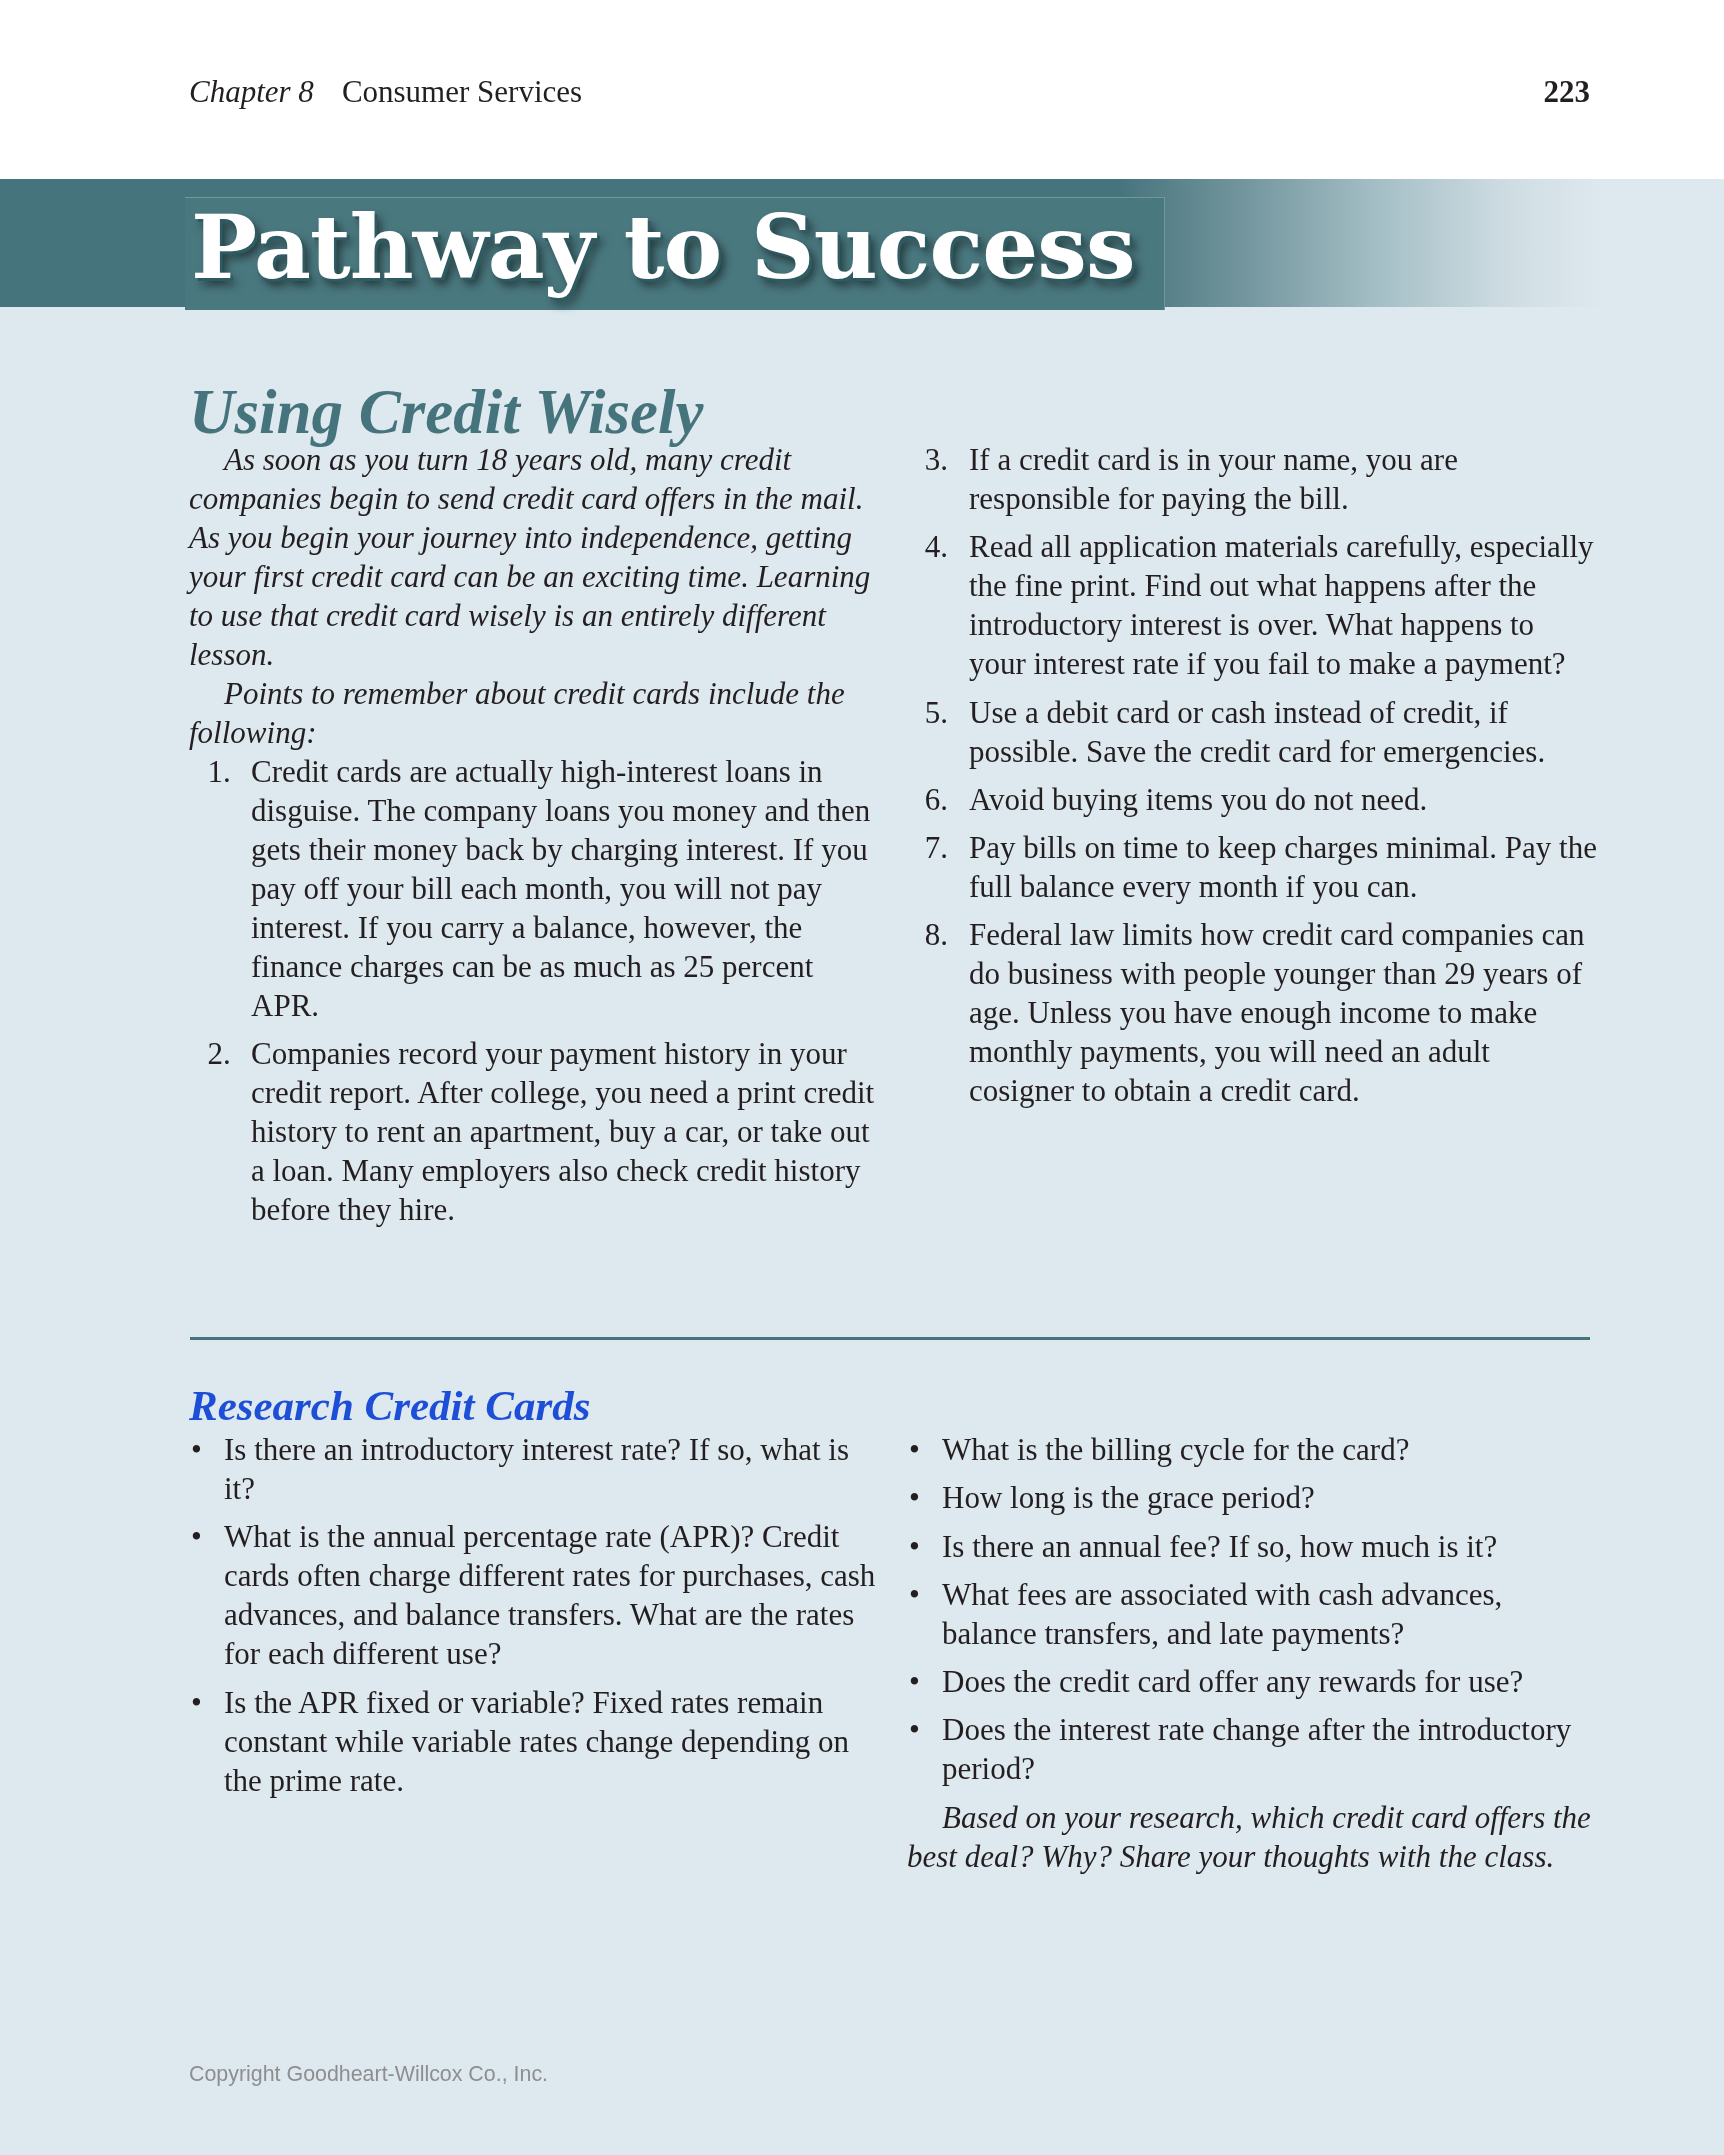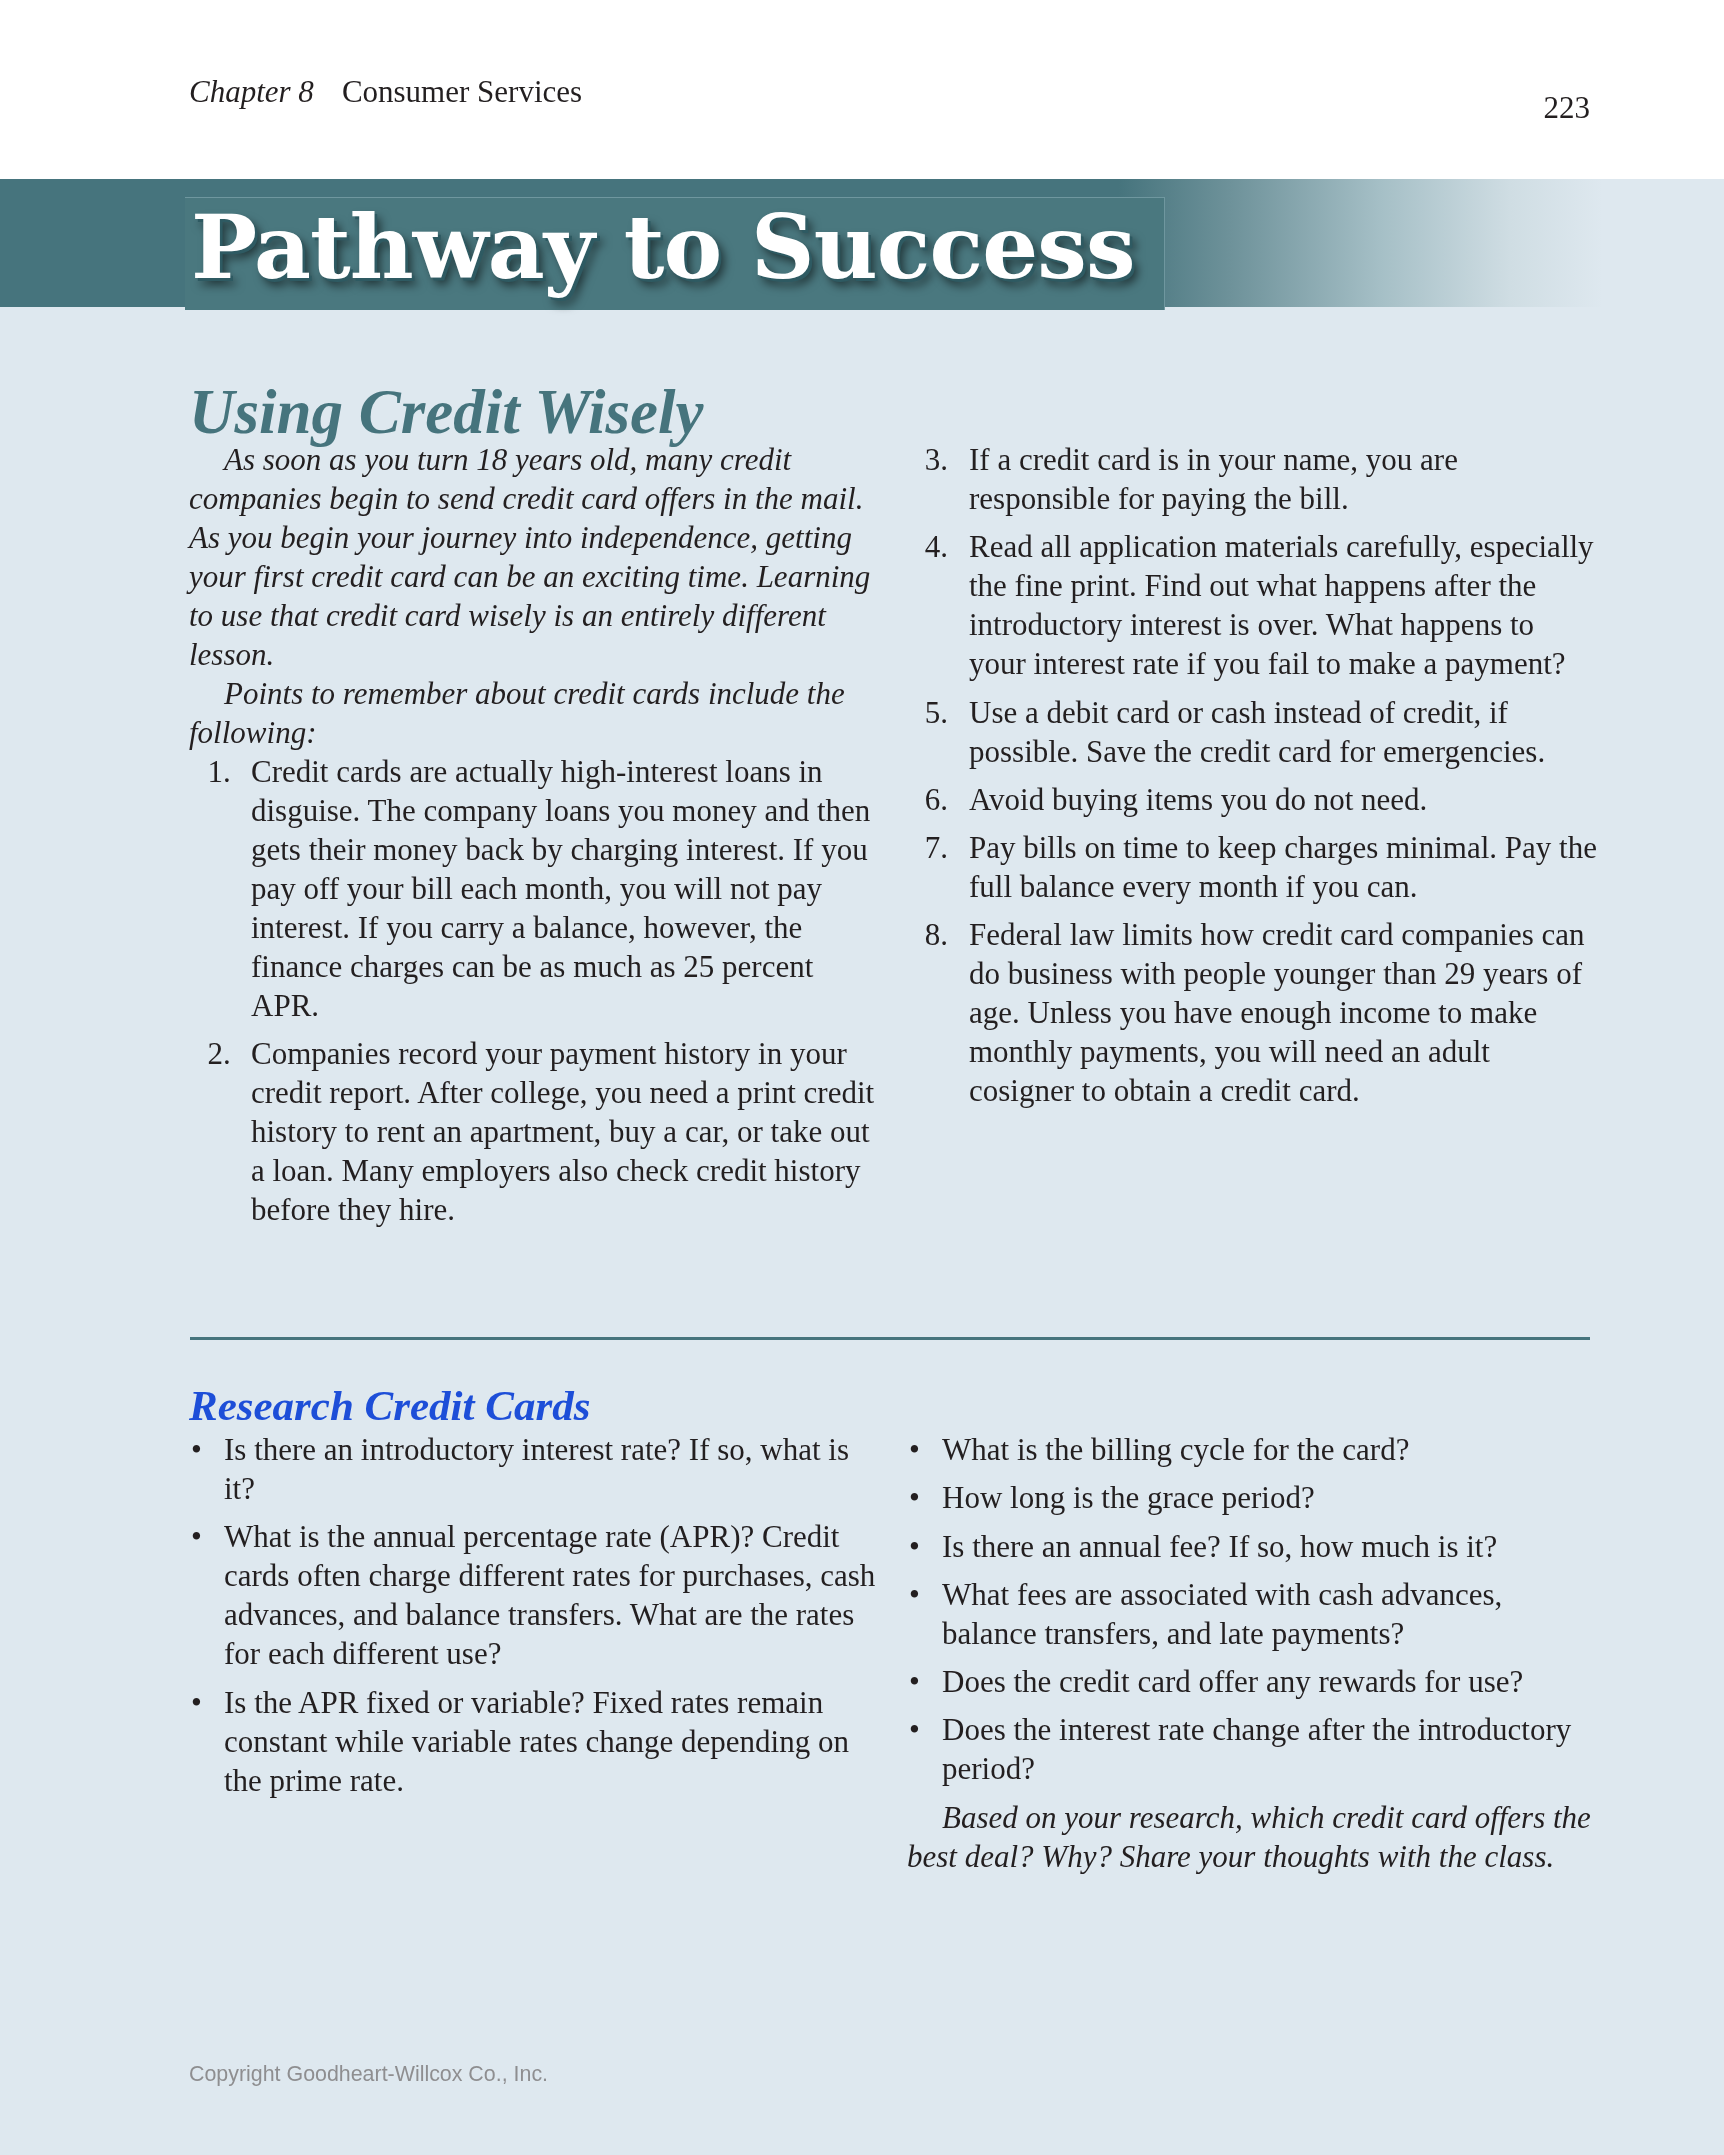--- a/index.html
+++ b/index.html
@@ -12,21 +12,21 @@
   .page-bg {
     position:absolute; left:0; top:179px; width:1725px; height:1976px;
     background:#dee8ef;
   }
   .running-head {
     position:absolute; top:73px; left:189px; width:1401px;
     font-size:31px; line-height:37px; color:#231f20;
   }
   .running-head .chap { font-style:italic; }
   .running-head .sect { margin-left:28px; }
-  .running-head .pnum { position:absolute; right:0; top:16px; font-weight:normal; }
+  .running-head .pnum { position:absolute; right:0; top:0; font-weight:bold; }
 
   .banner {
     position:absolute; left:0; top:179px; width:1725px; height:128px;
     background: linear-gradient(to right, #46747d 0px, #46747d 1119px, #6e929a 1231px, #a5bfc6 1380px, #cfdde3 1510px, #dee8ef 1603px, #dee8ef 1725px);
   }
   .banner-box {
     position:absolute; left:185px; top:17.7px; width:979px; height:112px;
     border-top:0.9px solid #6f979f; border-right:0.9px solid #6f979f;
     background:#4a787f;
   }

